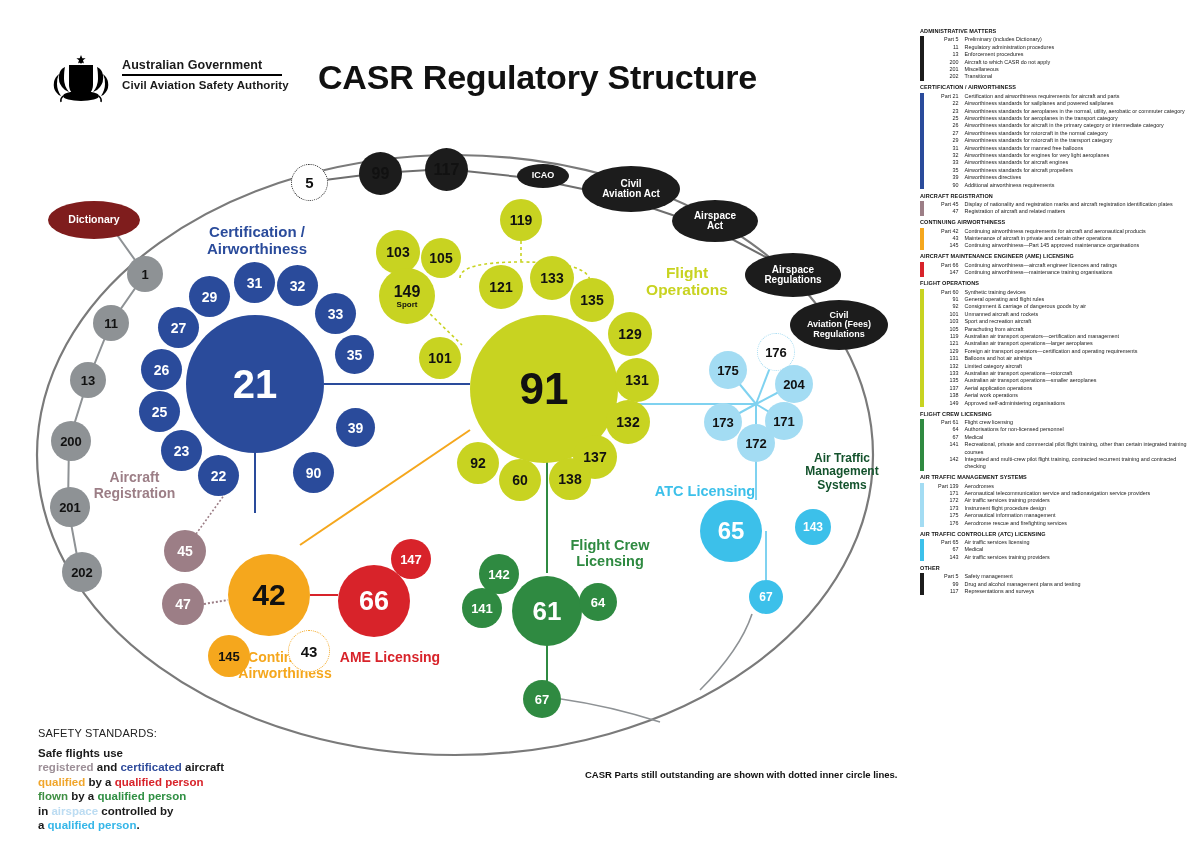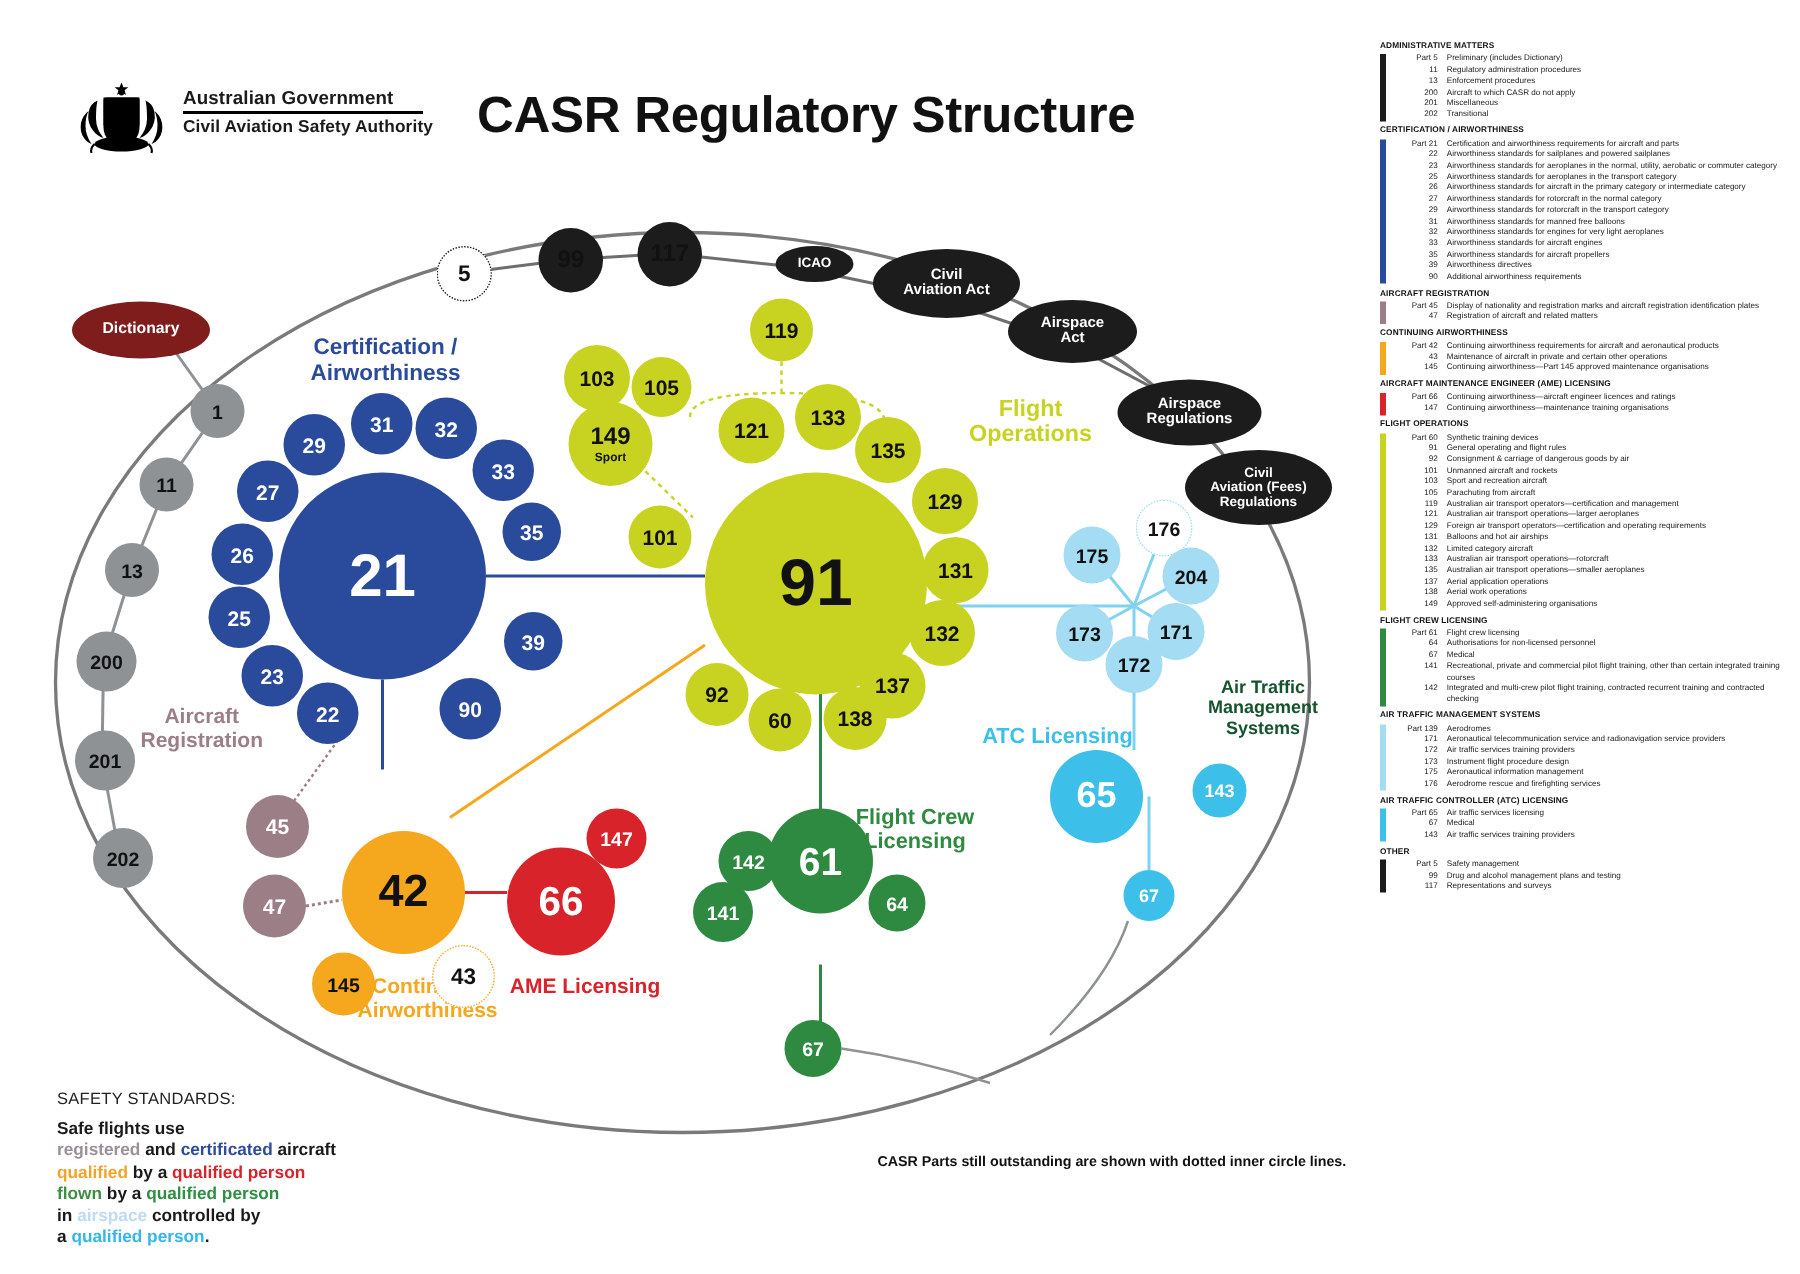--- a/index.html
+++ b/index.html
@@ -302,21 +302,21 @@
       </div>
       <div class="bub dotted" style="left: 288px; top: 630px; width: 42px; height: 42px; font-size: 15px; background: rgb(255, 255, 255); border: 1.6px dotted rgb(245, 167, 29); color: rgb(17, 17, 17);">
         <span class="num">43</span>
       </div>
       <div class="bub" style="left: 338px; top: 565px; width: 72px; height: 72px; font-size: 27px; background: rgb(216, 35, 42); color: rgb(255, 255, 255);">
         <span class="num">66</span>
       </div>
       <div class="bub" style="left: 391px; top: 539px; width: 40px; height: 40px; font-size: 13px; background: rgb(216, 35, 42); color: rgb(255, 255, 255);">
         <span class="num">147</span>
       </div>
-      <div class="bub" style="left: 512px; top: 539px; width: 70px; height: 70px; font-size: 26px; background: rgb(47, 138, 65); color: rgb(255, 255, 255);">
+      <div class="bub" style="left: 512px; top: 576px; width: 70px; height: 70px; font-size: 26px; background: rgb(47, 138, 65); color: rgb(255, 255, 255);">
         <span class="num">61</span>
       </div>
       <div class="bub" style="left: 479px; top: 554px; width: 40px; height: 40px; font-size: 13px; background: rgb(47, 138, 65); color: rgb(255, 255, 255);">
         <span class="num">142</span>
       </div>
       <div class="bub" style="left: 462px; top: 588px; width: 40px; height: 40px; font-size: 13px; background: rgb(47, 138, 65); color: rgb(255, 255, 255);">
         <span class="num">141</span>
       </div>
       <div class="bub" style="left: 579px; top: 583px; width: 38px; height: 38px; font-size: 13px; background: rgb(47, 138, 65); color: rgb(255, 255, 255);">
         <span class="num">64</span>

